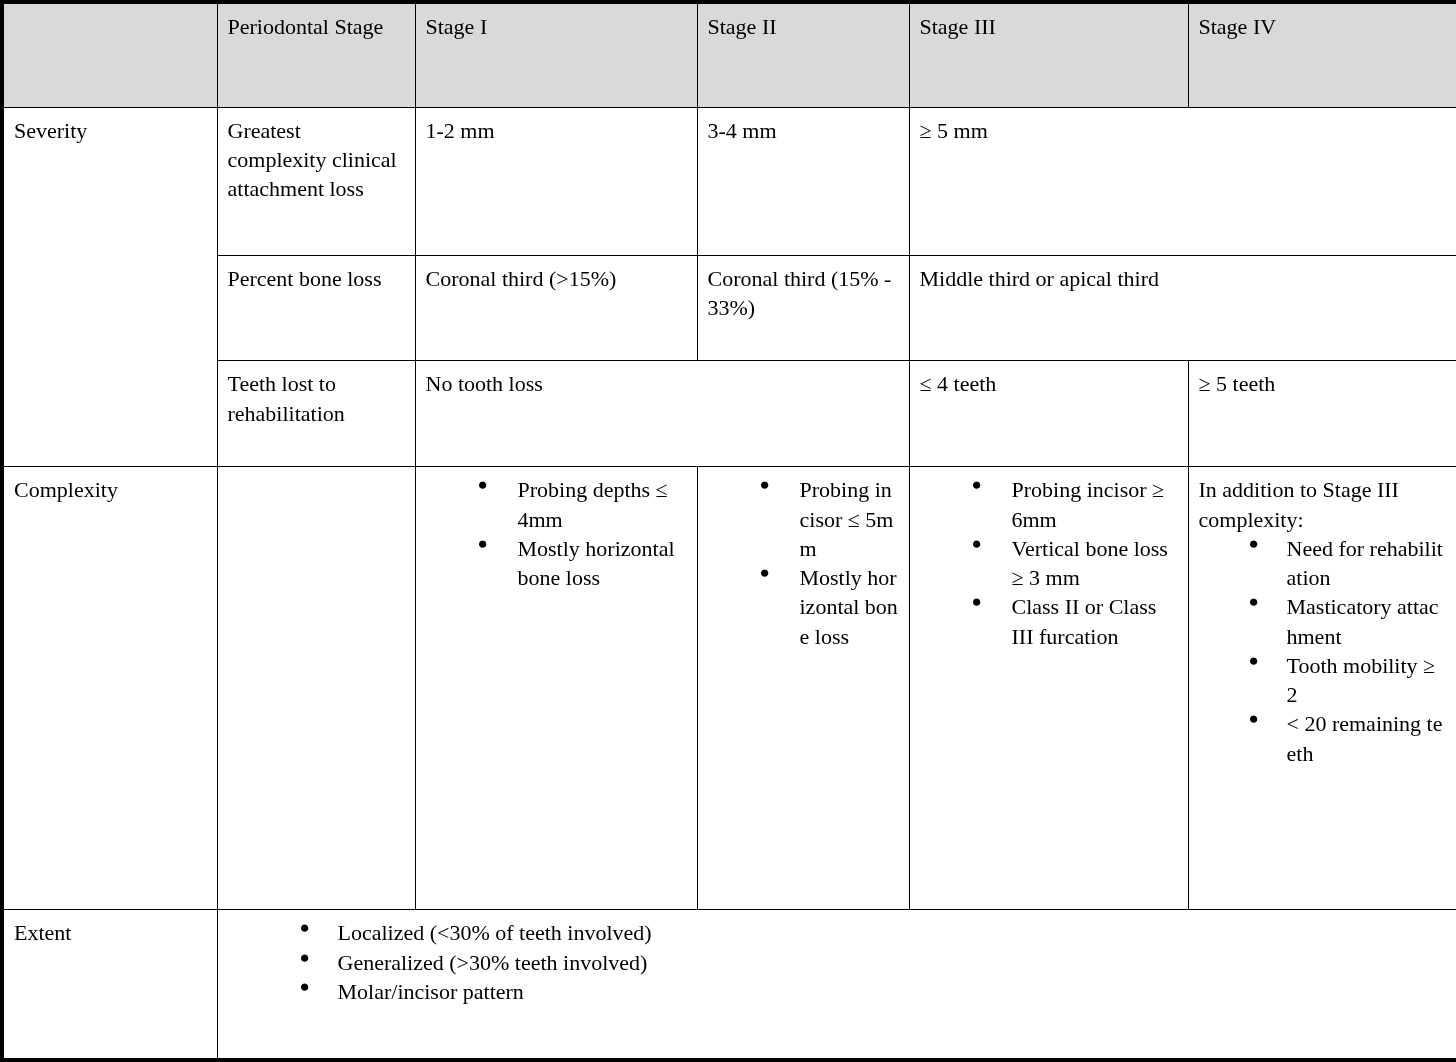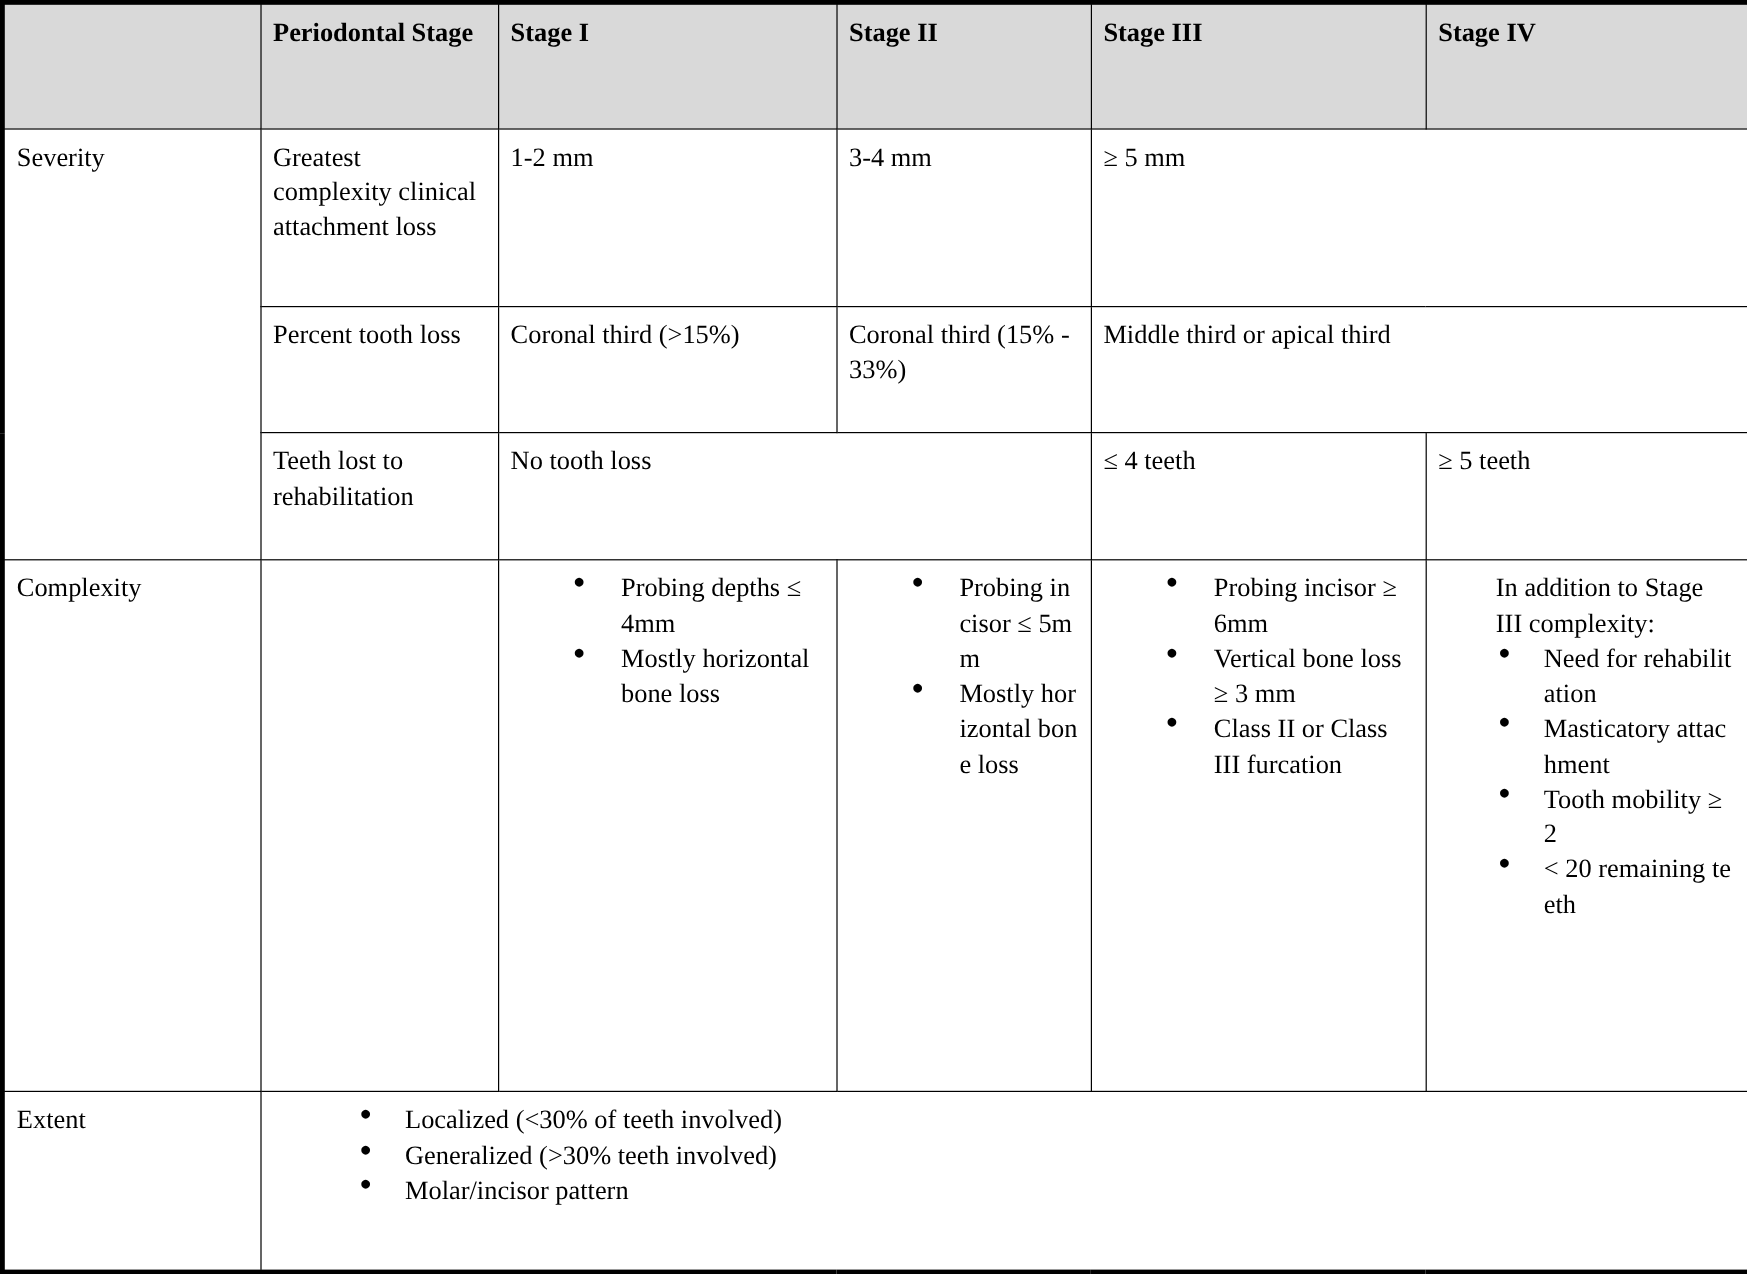--- a/index.html
+++ b/index.html
@@ -32,21 +32,21 @@
   col.c-cat   { width: 215px; }
   col.c-param { width: 198px; }
   col.c-s1    { width: 282px; }
   col.c-s2    { width: 212px; }
   col.c-s3    { width: 279px; }
   col.c-s4    { width: 270px; }
 
   
   tr.header-row td {
     background: #d9d9d9;
-    font-weight: bold;
+    font-weight: normal;
     height: 105px;
     border-bottom: 4px solid #000000;
     padding-top: 14px;
   }
   td.cat-cell {
     font-weight: normal;
     border-right: 4px solid #000000;
     padding-top: 12px;
     padding-left: 12px;
   }
@@ -75,21 +75,21 @@
     font-size: 17px;
   }
   
   ul.bullets.extent > li {
     padding-left: 110px;
   }
   ul.bullets.extent > li::before {
     left: 72px;
   }
   
-  .lead-text { margin-bottom: 0; margin-left: 48px; }
+  .lead-text { margin-bottom: 0; }
   ul.bullets.s4 > li { padding-left: 88px; }
   ul.bullets.s4 > li::before { left: 50px; }
 
   .narrow-wrap { word-break: break-all; }
 </style>
 </head>
 <body>
 
 <table id="staging-table">
   <colgroup>
@@ -113,21 +113,21 @@
 
     <tr>
       <td class="cat-cell" rowspan="3">Severity</td>
       <td>Greatest complexity clinical attachment loss</td>
       <td>1-2 mm</td>
       <td>3-4 mm</td>
       <td colspan="2">≥ 5 mm</td>
     </tr>
 
     <tr>
-      <td>Percent tooth loss</td>
+      <td>Percent bone loss</td>
       <td>Coronal third (&gt;15%)</td>
       <td>Coronal third (15% - 33%)</td>
       <td colspan="2">Middle third or apical third</td>
     </tr>
 
     <tr>
       <td class="thick-bottom">Teeth lost to rehabilitation</td>
       <td class="thick-bottom" colspan="2">No tooth loss</td>
       <td class="thick-bottom">≤ 4 teeth</td>
       <td class="thick-bottom">≥ 5 teeth</td>

